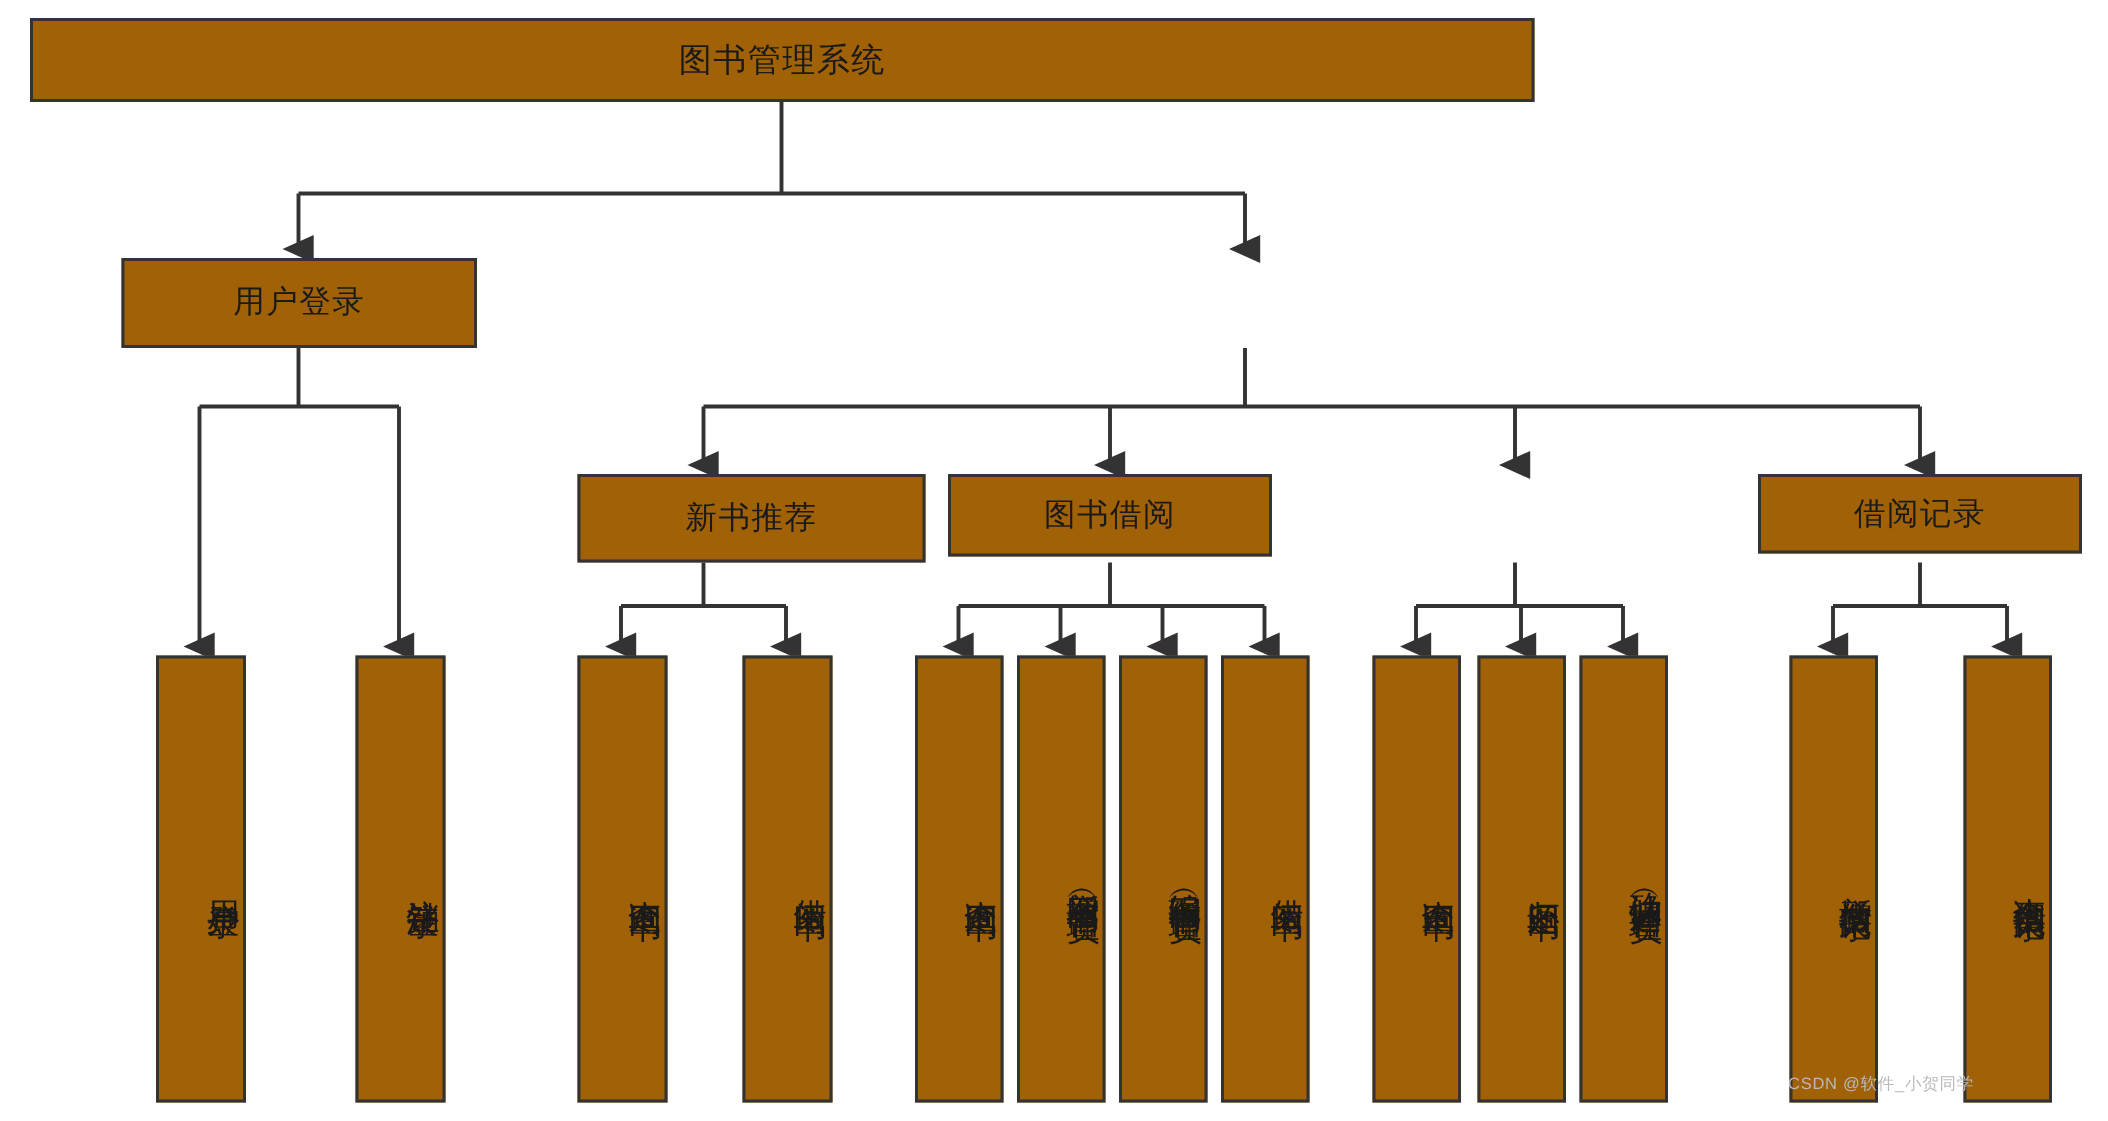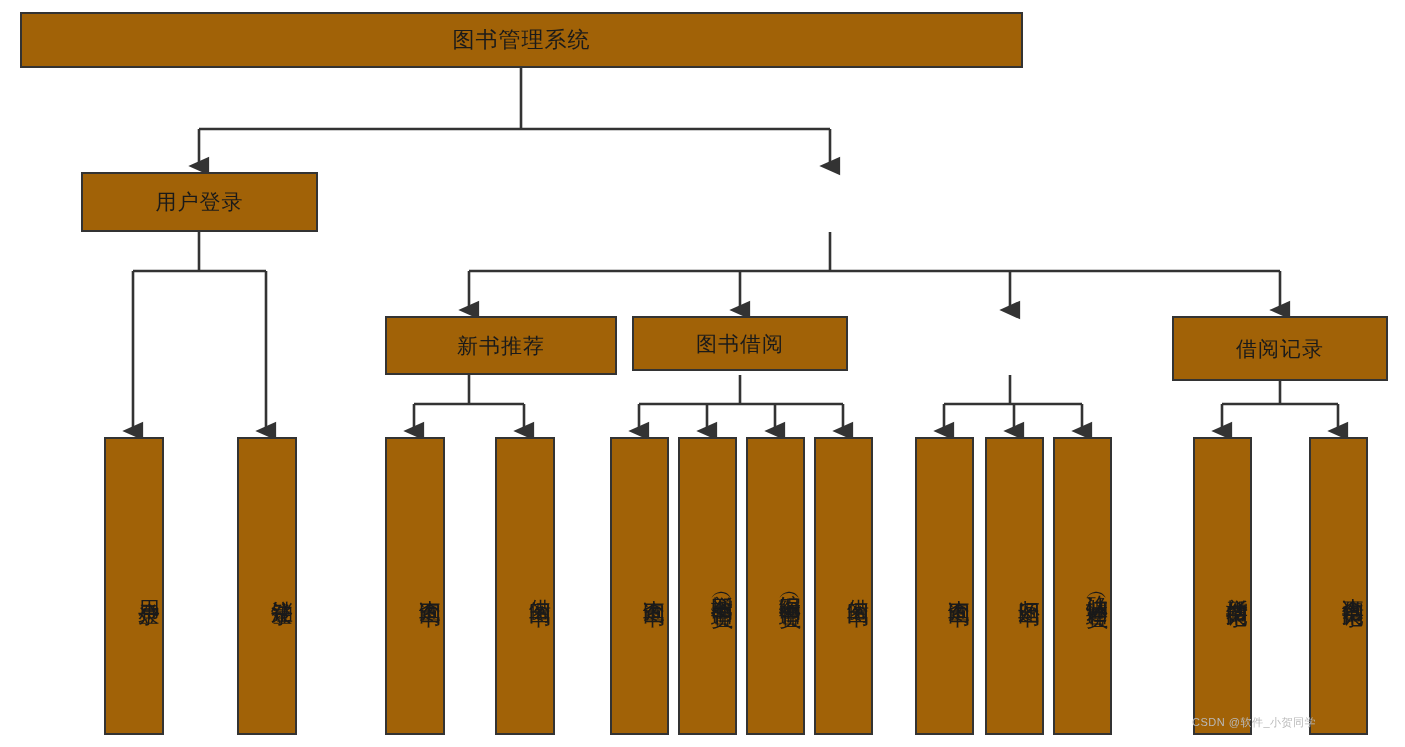--- a/index.html
+++ b/index.html
@@ -126,21 +126,21 @@
       <path d="M1338,404 L1338,431" marker-end="url(#arrowhead)"></path>
     </g>
   </svg>
 
   <div class="node node-h node-root" style="left:20px; top:12px; width:1003px; height:56px;">图书管理系统</div>
 
   <div class="node node-h" style="left:81px; top:172px; width:237px; height:60px;">用户登录</div>
 
   <div class="node node-h" style="left:361px; top:316px; width:232px; height:59px;margin-left:24px;">新书推荐</div>
   <div class="node node-h" style="left:632px; top:316px; width:216px; height:55px;">图书借阅</div>
-  <div class="node node-h" style="left:1172px; top:316px; width:216px; height:65px;">借阅记录</div>
+  <div class="node node-h" style="left:1172px; top:316px; width:216px; height:53px;">借阅记录</div>
 
   <div class="node node-v" style="left:104px; top:437px; width:60px; height:298px;">
     <span class="vtext">用户登录</span>
   </div>
   <div class="node node-v" style="left:237px; top:437px; width:60px; height:298px;">
     <span class="vtext">注销登录</span>
   </div>
 
   <div class="node node-v" style="left:385px; top:437px; width:60px; height:298px;">
     <span class="vtext">查询图书</span>

